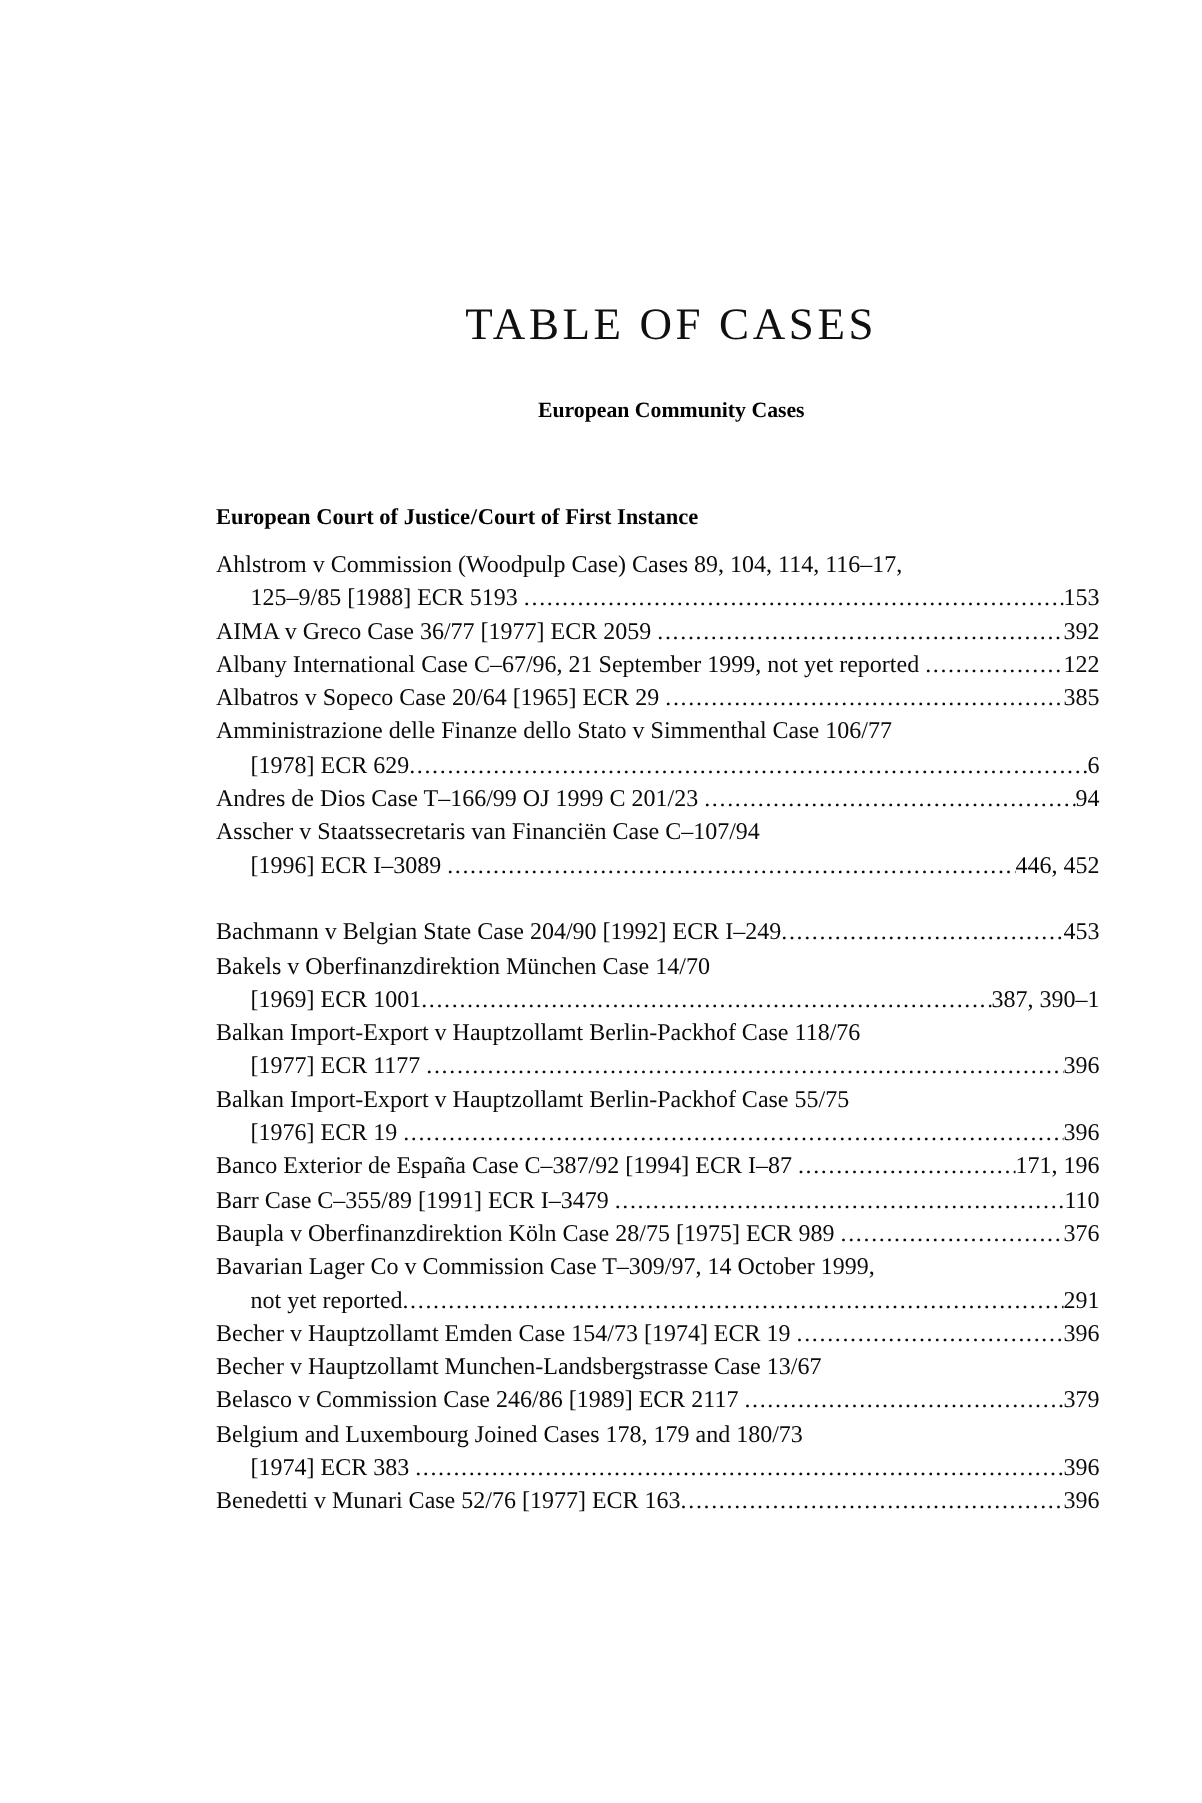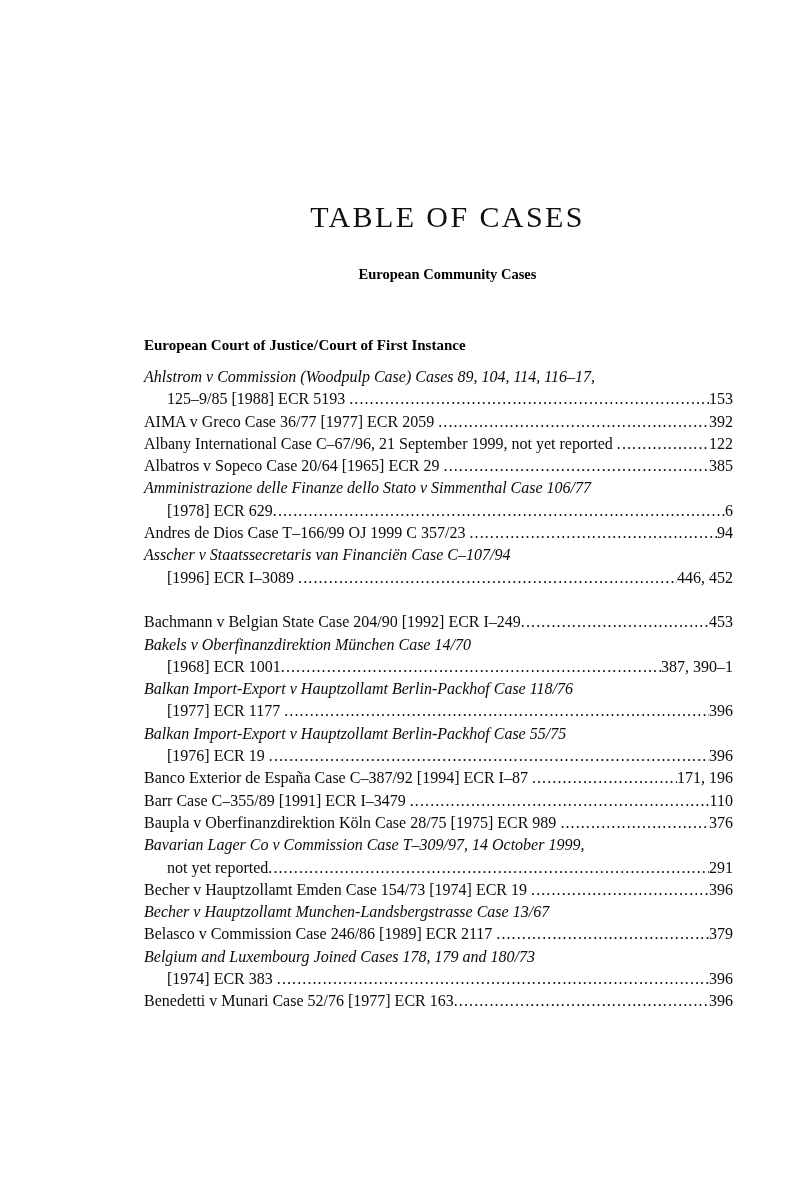--- a/index.html
+++ b/index.html
@@ -67,21 +67,20 @@
 
   .entry {
     font-size: 16px;
     line-height: 22.3px;
     color: #0a0a0a;
   }
 
   
   .entry-line {
     white-space: nowrap;
-    font-style: italic;
   }
 
   
   .leader-line {
     display: flex;
     align-items: flex-start;
     width: 100%;
   }
   .leader-line.indent {
     padding-left: 23px;
@@ -166,21 +165,21 @@
       <div class="entry">
         <div class="entry-line">Amministrazione delle Finanze dello Stato v Simmenthal Case 106/77</div>
         <div class="leader-line indent nospace">
           <span class="leader-text">[1978] ECR 629</span>
           <span class="leader-dots"></span>
           <span class="leader-pages">6</span>
         </div>
       </div>
       <div class="entry">
         <div class="leader-line spaced">
-          <span class="leader-text">Andres de Dios Case T–166/99 OJ 1999 C 357/23</span>
+          <span class="leader-text">Andres de Dios Case T–166/99 OJ 1999 C 201/23</span>
           <span class="leader-dots"></span>
           <span class="leader-pages">94</span>
         </div>
       </div>
       <div class="entry">
         <div class="entry-line">Asscher v Staatssecretaris van Financiën Case C–107/94</div>
         <div class="leader-line indent spaced">
           <span class="leader-text">[1996] ECR I–3089</span>
           <span class="leader-dots"></span>
           <span class="leader-pages">446, 452</span>
@@ -190,21 +189,21 @@
       <div class="entry">
         <div class="leader-line nospace">
           <span class="leader-text">Bachmann v Belgian State Case 204/90 [1992] ECR I–249</span>
           <span class="leader-dots"></span>
           <span class="leader-pages">453</span>
         </div>
       </div>
       <div class="entry">
         <div class="entry-line">Bakels v Oberfinanzdirektion München Case 14/70</div>
         <div class="leader-line indent nospace">
-          <span class="leader-text">[1968] ECR 1001</span>
+          <span class="leader-text">[1969] ECR 1001</span>
           <span class="leader-dots"></span>
           <span class="leader-pages">387, 390–1</span>
         </div>
       </div>
       <div class="entry">
         <div class="entry-line">Balkan Import-Export v Hauptzollamt Berlin-Packhof Case 118/76</div>
         <div class="leader-line indent spaced">
           <span class="leader-text">[1977] ECR 1177</span>
           <span class="leader-dots"></span>
           <span class="leader-pages">396</span>

